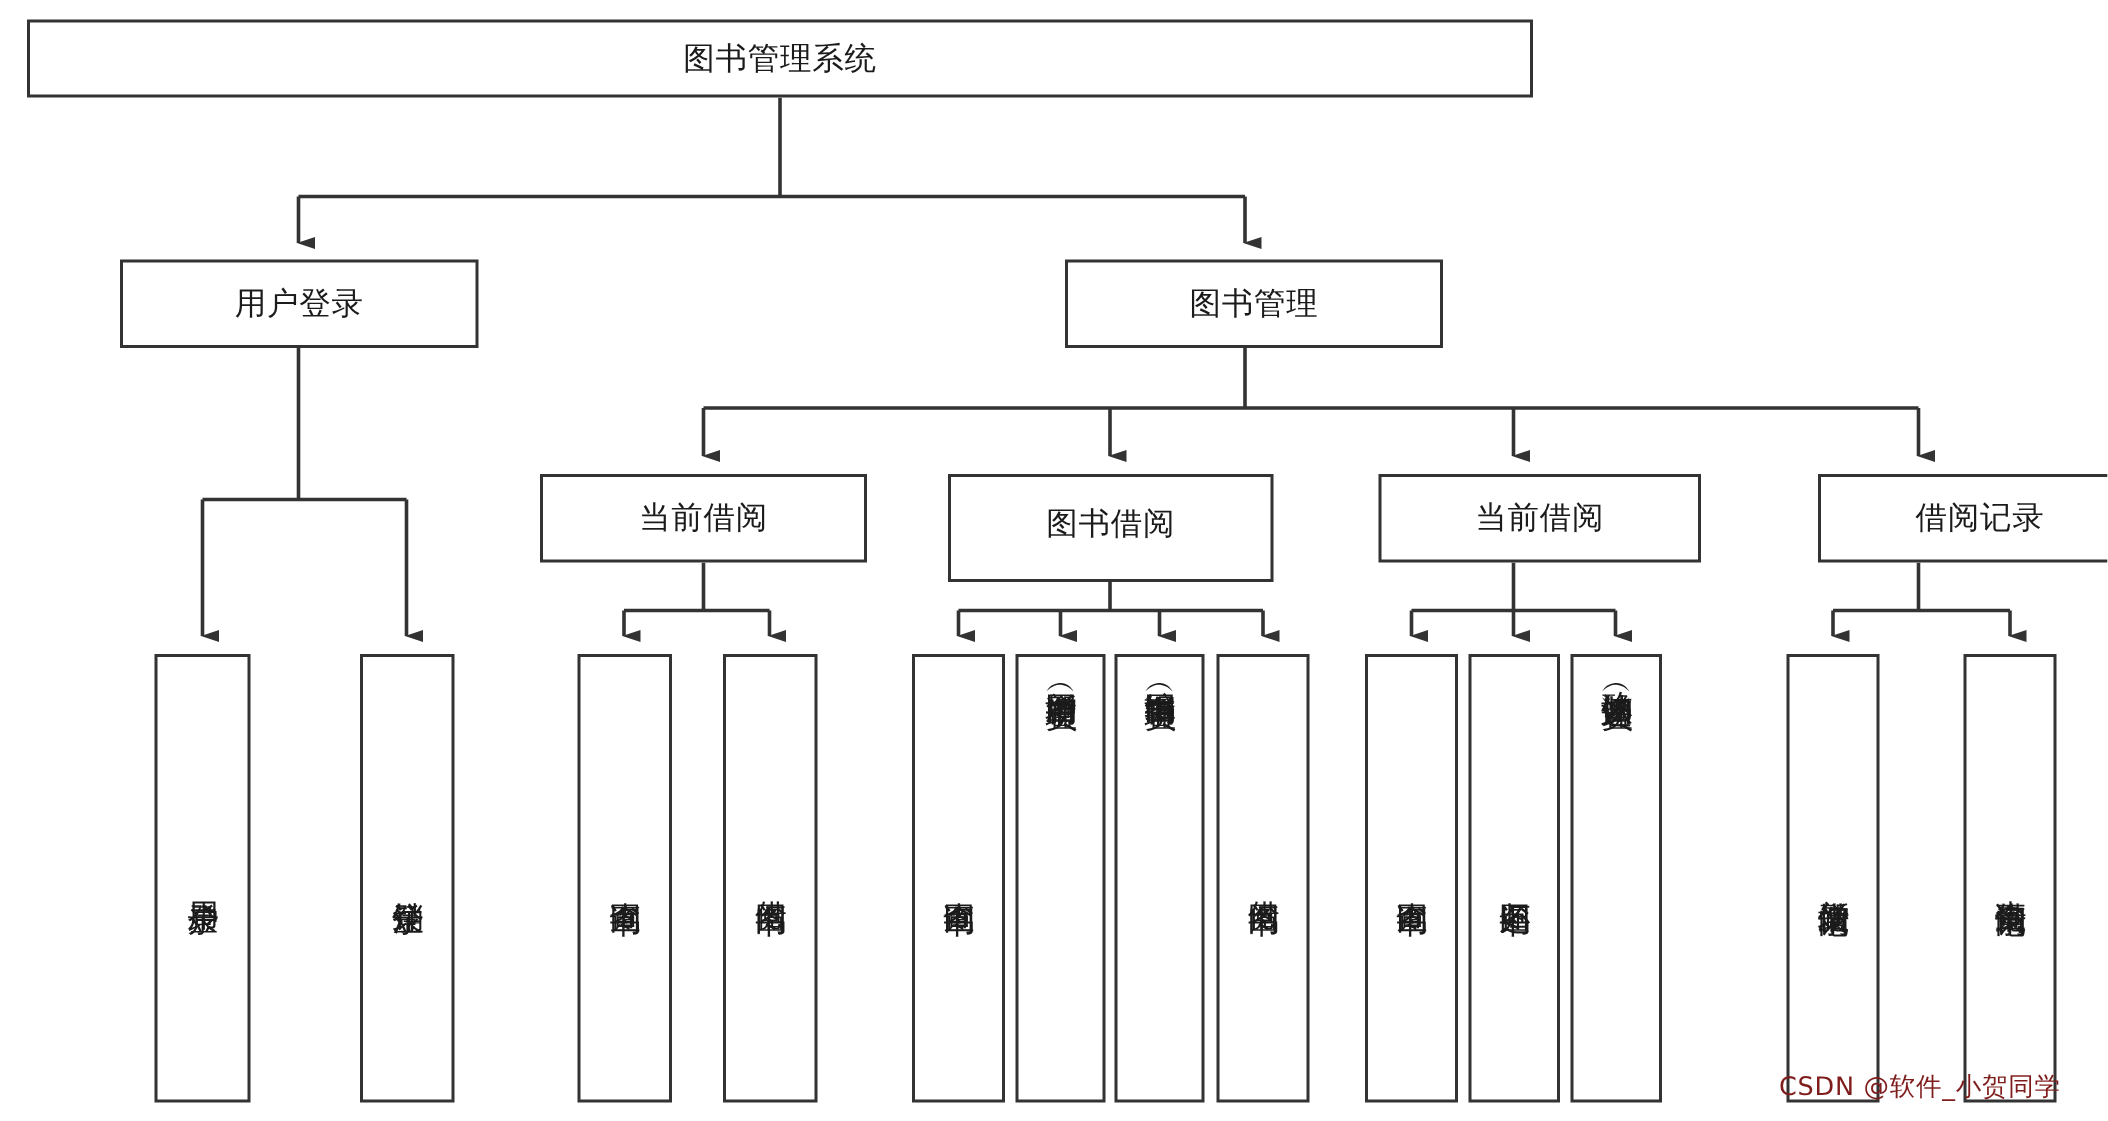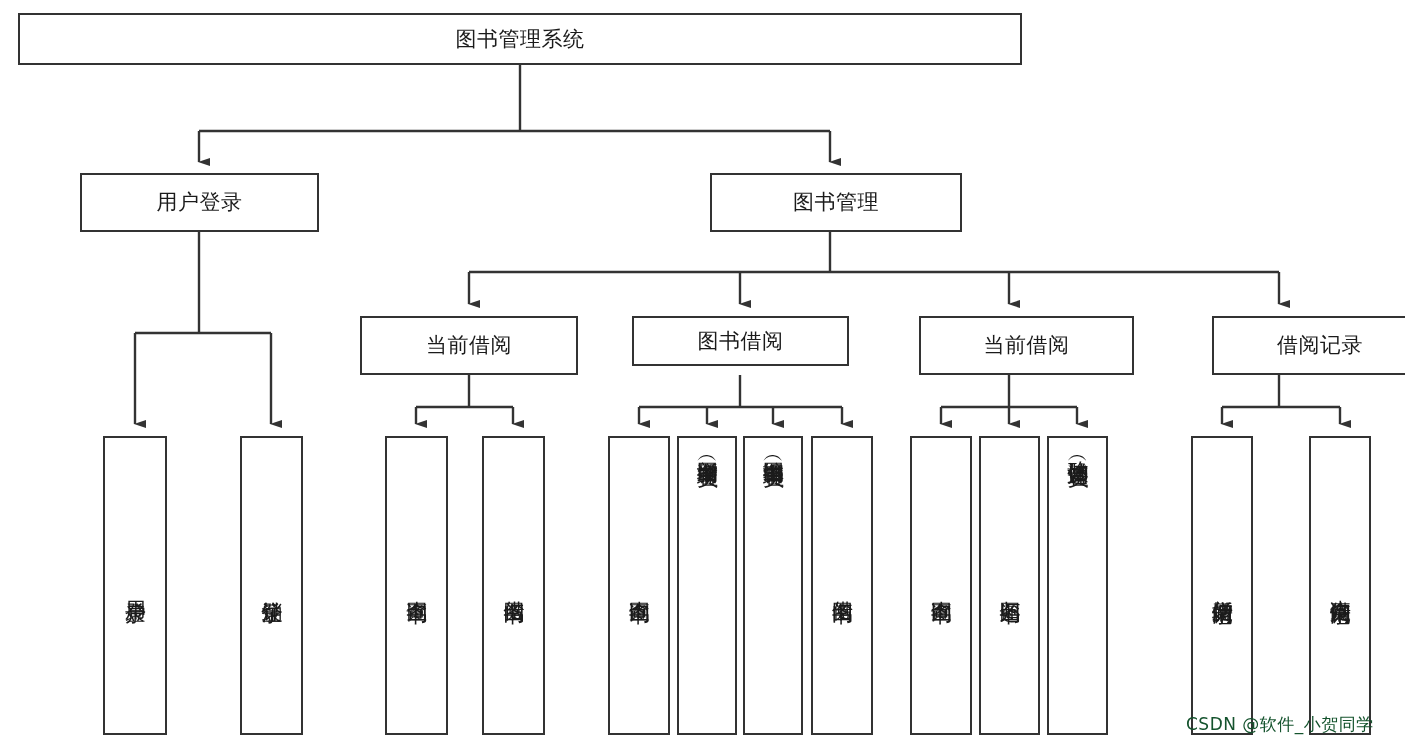--- a/index.html
+++ b/index.html
@@ -58,21 +58,21 @@
   }
   .leaf.center-text {
     align-items: center;
     padding-top: 0;
   }
   .watermark {
     position: absolute;
     left: 1186px;
     top: 713px;
     font-size: 17px;
-    color: #14532d;
+    color: #7f1d1d;
     letter-spacing: 0.5px;
     white-space: nowrap;
     z-index: 3;
   }
 </style>
 </head>
 <body>
 
 <div id="canvas">
 
@@ -133,21 +133,21 @@
   <div class="node" style="left:80px; top:173px; width:239px; height:59px;">
     <span class="label">用户登录</span>
   </div>
   <div class="node" style="left:710px; top:173px; width:252px; height:59px;">
     <span class="label">图书管理</span>
   </div>
 
   <div class="node" style="left:360px; top:316px; width:218px; height:59px;">
     <span class="label">当前借阅</span>
   </div>
-  <div class="node" style="left:632px; top:316px; width:217px; height:50px;">
+  <div class="node" style="left:632px; top:316px; width:217px; height:72px;font-family:Liberation Mono, monospace;">
     <span class="label">图书借阅</span>
   </div>
   <div class="node" style="left:902px; top:316px; width:215px; height:59px;margin-left:17px;">
     <span class="label">当前借阅</span>
   </div>
   <div class="node" style="left:1172px; top:316px; width:216px; height:59px;margin-left:40px;">
     <span class="label">借阅记录</span>
   </div>
 
   <div class="node leaf center-text" style="left:103px; top:436px; width:64px; height:299px;">

